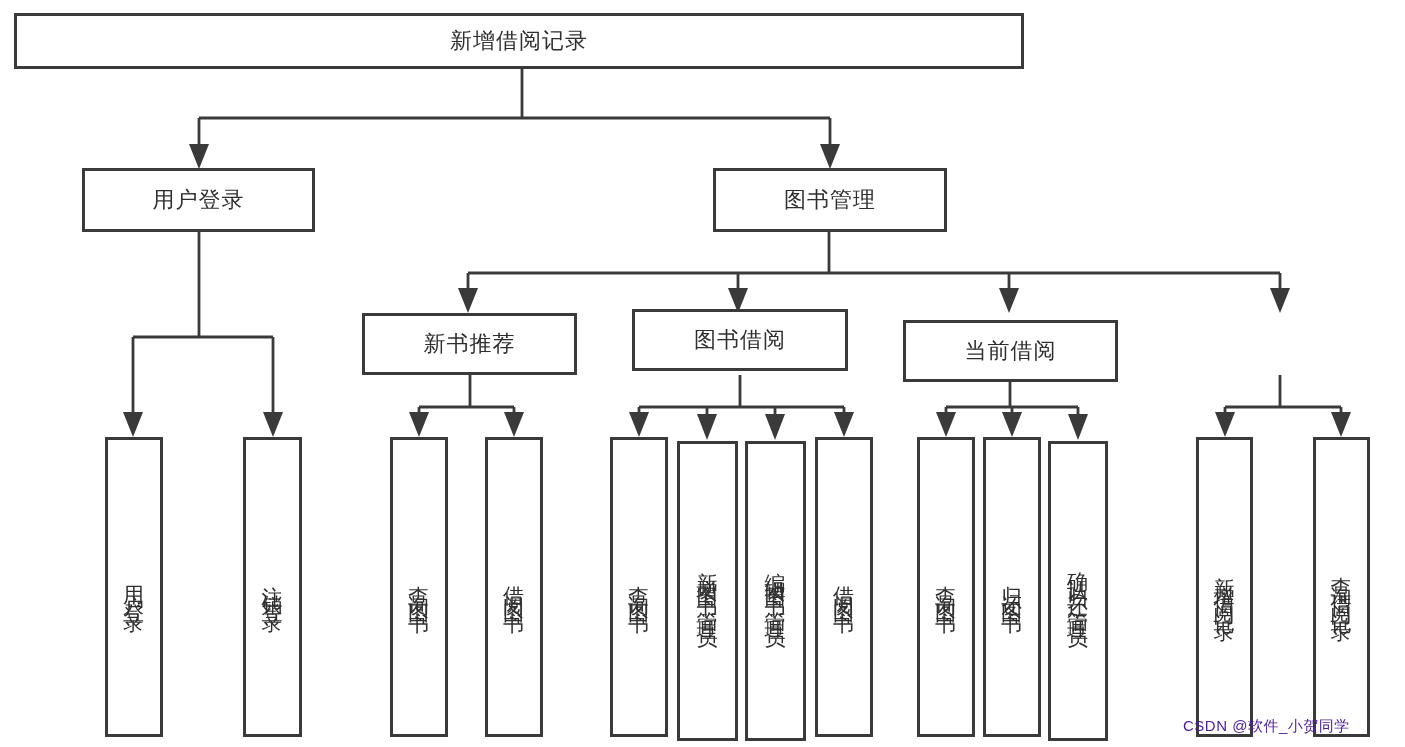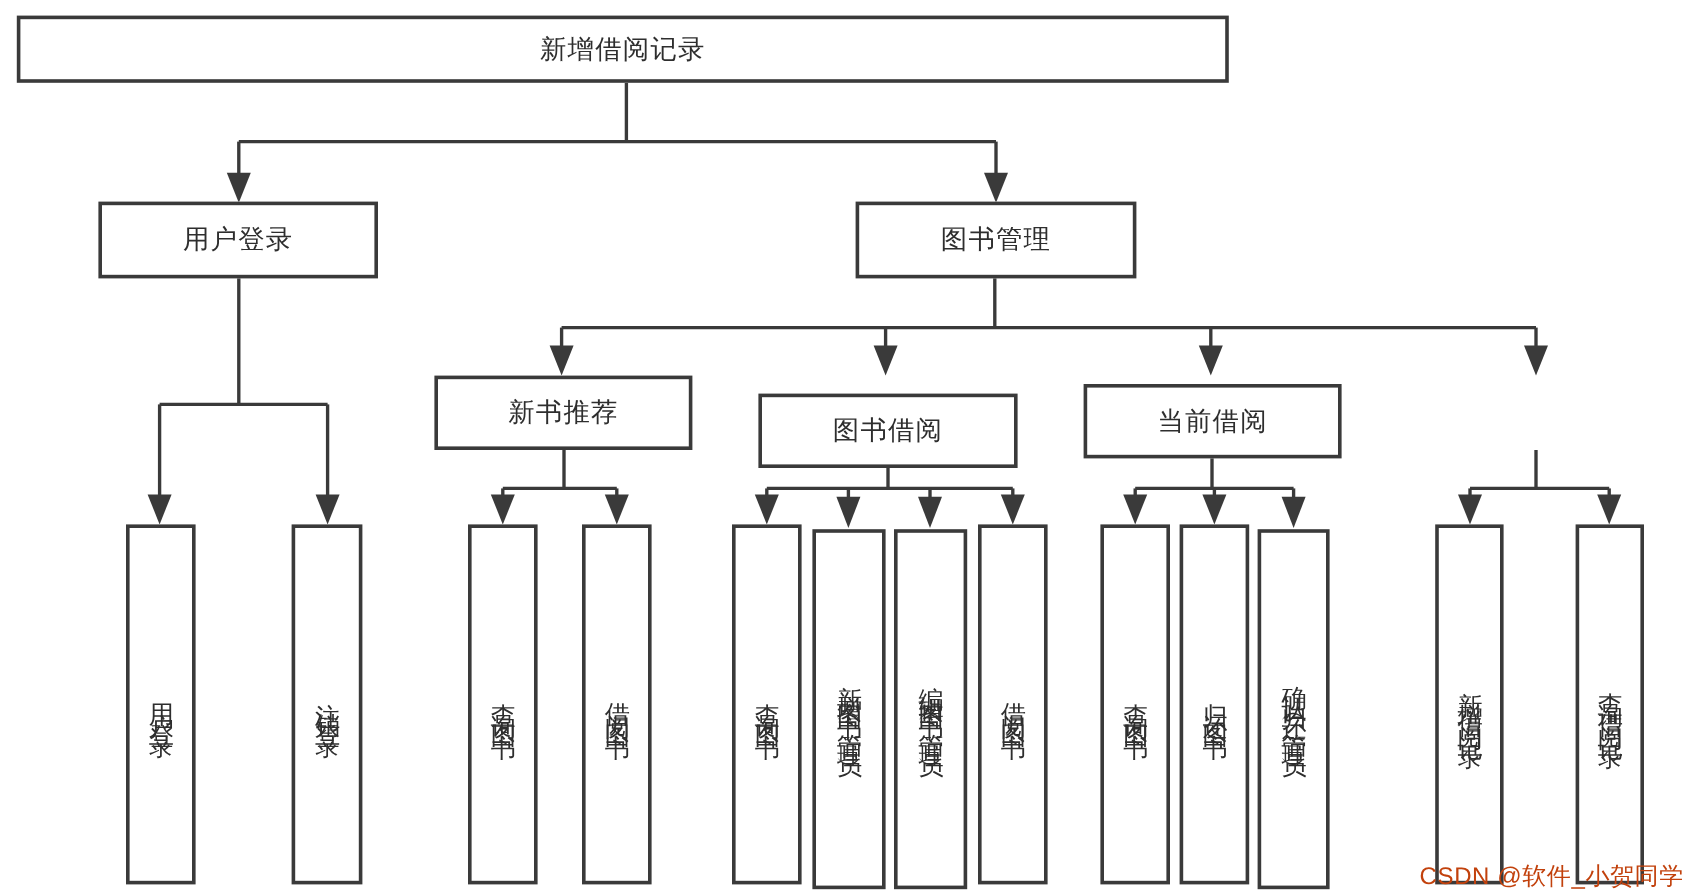--- a/index.html
+++ b/index.html
@@ -39,22 +39,22 @@
     font-size: 21px;
     line-height: 1;
     letter-spacing: 9px;
     color: #2e2e2e;
   }
   .leaf-long .vtext { letter-spacing: 8px; }
   .watermark {
     position: absolute;
     left: 1183px;
     top: 717px;
-    font-size: 20px;
-    color: #c2410c;
+    font-size: 15px;
+    color: #4c1d95;
     white-space: nowrap;
     letter-spacing: 0.5px;
   }
 </style>
 </head>
 <body>
 
 <div class="canvas">
 
   <svg class="connectors" viewBox="0 0 1405 747">
@@ -126,21 +126,21 @@
   <div class="box" style="left:82px;top:168px;width:233px;height:64px">
     <span class="hlabel">用户登录</span>
   </div>
   <div class="box" style="left:362px;top:313px;width:215px;height:62px">
     <span class="hlabel">新书推荐</span>
   </div>
 
   <div class="box" style="left:713px;top:168px;width:234px;height:64px">
     <span class="hlabel">图书管理</span>
   </div>
-  <div class="box" style="left:632px;top:328px;width:216px;height:62px">
+  <div class="box" style="left:632px;top:309px;width:216px;height:62px">
     <span class="hlabel">图书借阅</span>
   </div>
   <div class="box" style="left:903px;top:320px;width:215px;height:62px">
     <span class="hlabel">当前借阅</span>
   </div>
 
   <div class="box leaf" style="left:105px;top:437px;width:58px;height:300px">
     <span class="vtext">用户登录</span>
   </div>
   <div class="box leaf" style="left:243px;top:437px;width:59px;height:300px">

